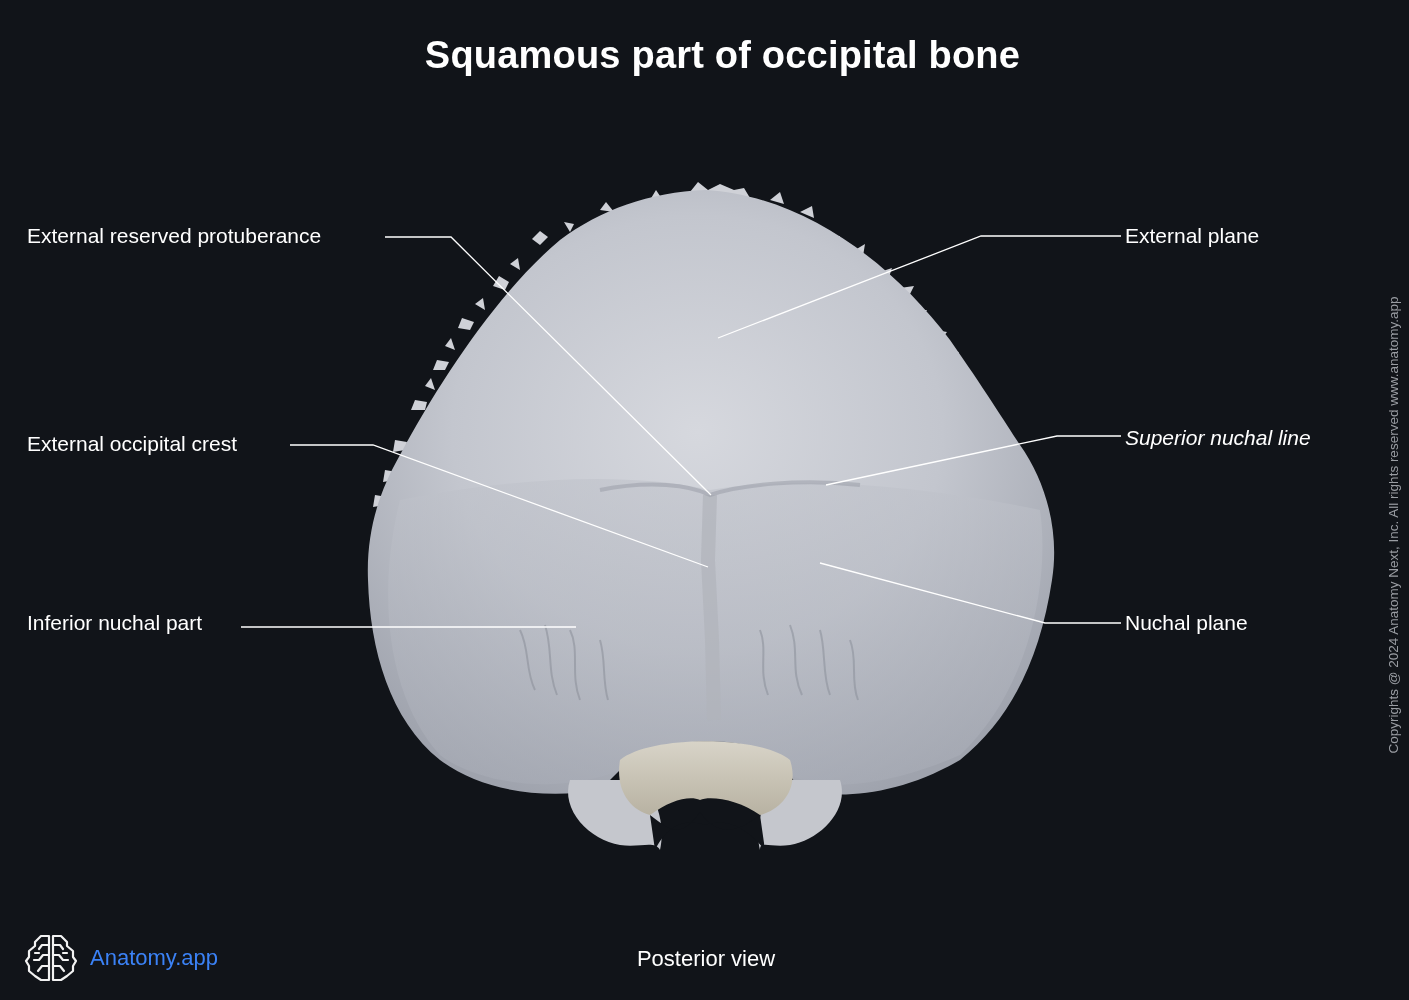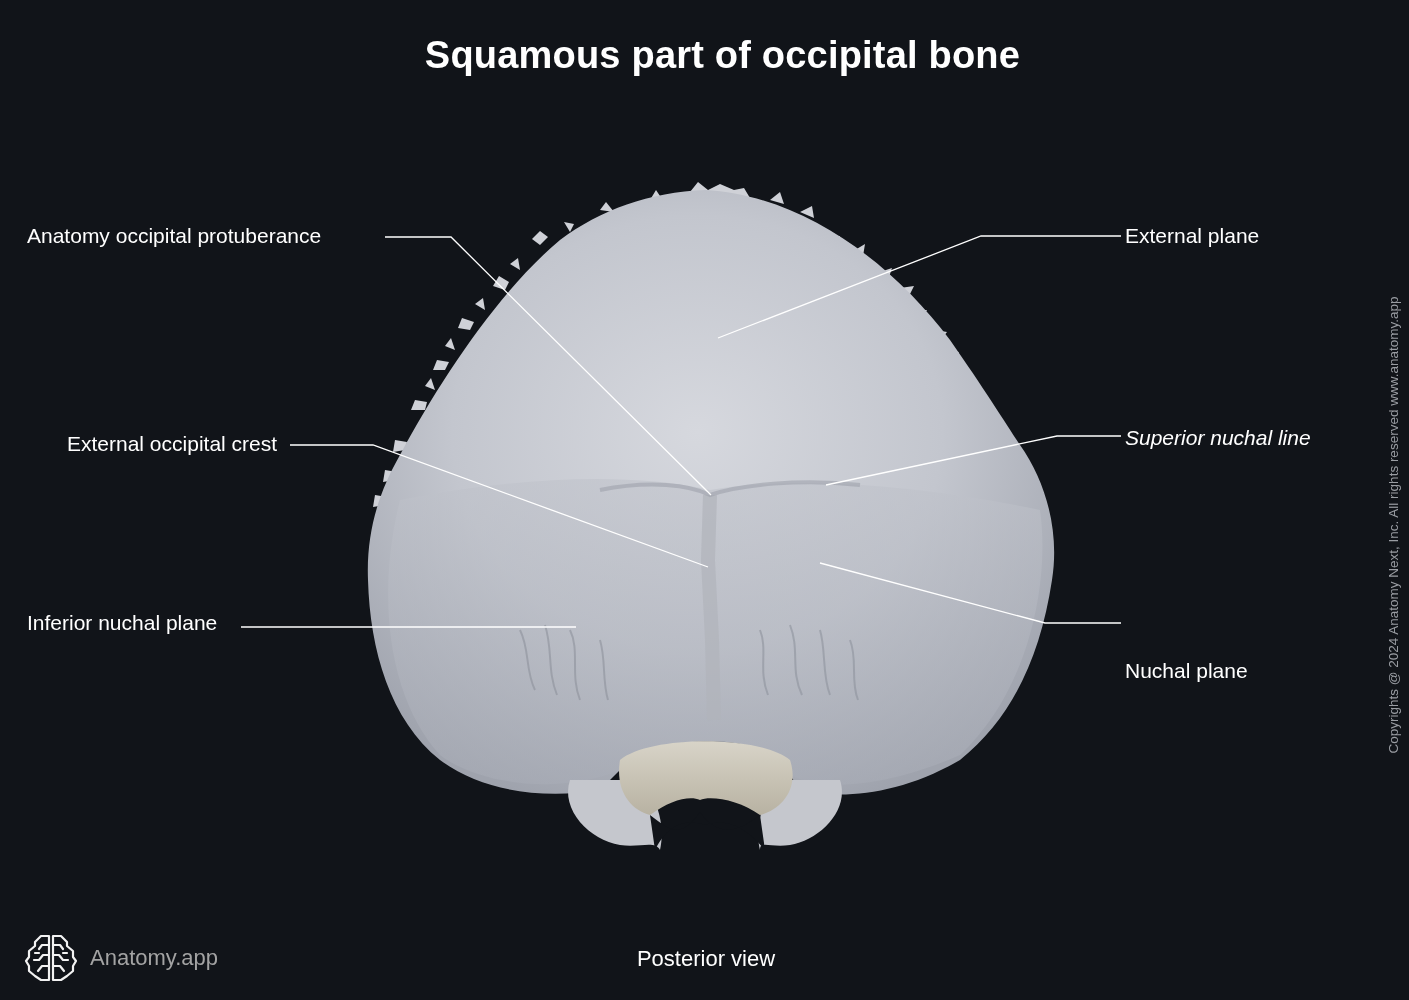--- a/index.html
+++ b/index.html
@@ -23,21 +23,21 @@
     .copyright {
       position: absolute; left: 1393px; top: 525px;
       transform: translate(-50%, -50%) rotate(-90deg);
       font-size: 13.5px; color: #9a9da3; white-space: nowrap;
     }
     .brand {
       position: absolute; left: 24px; top: 933px; height: 50px;
       display: flex; align-items: center; gap: 12px;
     }
     .brand-icon { width: 54px; height: 50px; }
-    .brand-name { font-size: 22px; color: #a3a3a3; }
+    .brand-name { font-size: 22px; color: #3b82f6; }
     .view-caption {
       position: absolute; left: 0; top: 946px; width: 1412px; text-align: center;
       font-size: 22px; color: #ffffff;
     }
   </style>
 </head>
 <body>
 
 <div class="title">Squamous part of occipital bone</div>
 
@@ -108,27 +108,27 @@
   <g stroke="#ffffff" stroke-width="1.3" fill="none">
     <polyline points="385,237 451,237 711,495"></polyline>
     <polyline points="1121,236 981,236 718,338"></polyline>
     <polyline points="290,445 373,445 708,567"></polyline>
     <polyline points="1121,436 1057,436 826,485"></polyline>
     <polyline points="241,627 576,627"></polyline>
     <polyline points="1121,623 1045,623 820,563"></polyline>
   </g>
 </svg>
 
-<div class="label" style="left:27px; top:224px;">Anatomy occipital protuberance</div>
-<div class="label" style="left:27px; top:432px;margin-left:40px;">External occipital crest</div>
-<div class="label" style="left:27px; top:611px;">Inferior nuchal plane</div>
+<div class="label" style="left:27px; top:224px;">External reserved protuberance</div>
+<div class="label" style="left:27px; top:432px;">External occipital crest</div>
+<div class="label" style="left:27px; top:611px;">Inferior nuchal part</div>
 
 <div class="label" style="left:1125px; top:224px;">External plane</div>
 <div class="label" style="left:1125px; top:426px;font-style:italic;">Superior nuchal line</div>
-<div class="label" style="left:1125px; top:611px;margin-top:48px;">Nuchal plane</div>
+<div class="label" style="left:1125px; top:611px;">Nuchal plane</div>
 
 <div class="copyright">Copyrights @ 2024 Anatomy Next, Inc. All rights reserved www.anatomy.app</div>
 
 <div class="brand">
   <svg class="brand-icon" viewBox="0 0 54 50" xmlns="http://www.w3.org/2000/svg">
     <g stroke="#f2f2f2" stroke-width="2.2" fill="none" stroke-linejoin="round" stroke-linecap="round">
       <path d="M25,3 L17,3 L11,9 L11,13 L5,18 L5,24 L2,28 L5,33 L5,38 L11,43 L17,47 L25,47 Z"></path>
       <path d="M29,3 L37,3 L43,9 L43,13 L49,18 L49,24 L52,28 L49,33 L49,38 L43,43 L37,47 L29,47 Z"></path>
       <path d="M25,12 L18,12 L15,16 M25,22 L19,22 L15,27 L10,27 M25,33 L18,33 L14,38 M11,20 L15,20"></path>
       <path d="M29,12 L36,12 L39,16 M29,22 L35,22 L39,27 L44,27 M29,33 L36,33 L40,38 M43,20 L39,20"></path>

